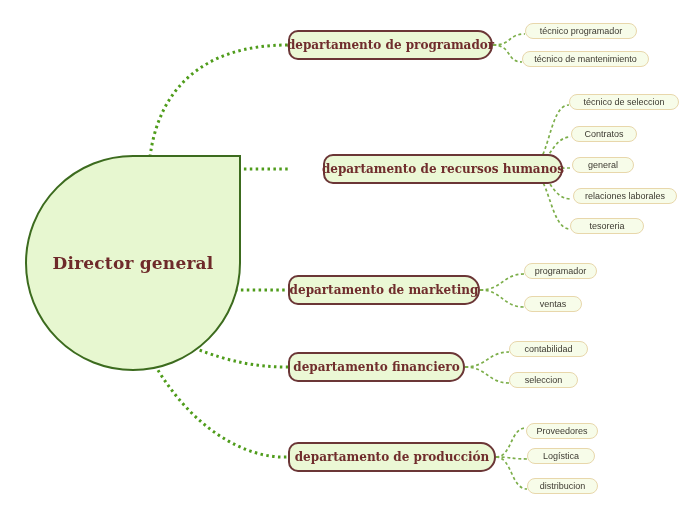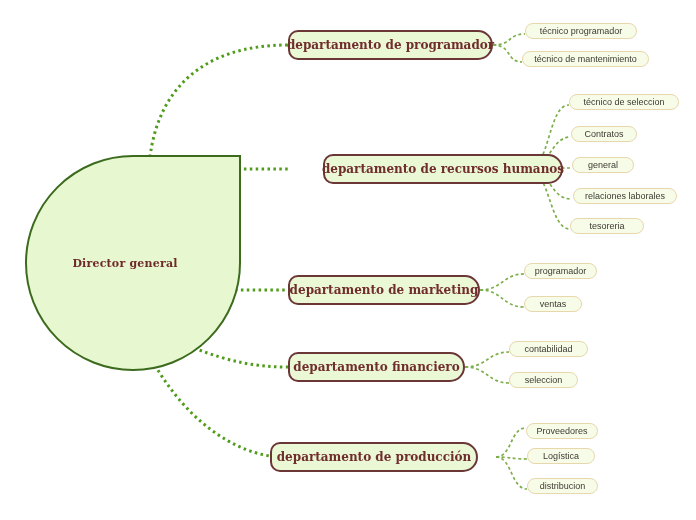--- a/index.html
+++ b/index.html
@@ -9,25 +9,25 @@
     height: 520px;
     background: #ffffff;
     overflow: hidden;
     font-family: "Liberation Sans", sans-serif;
   }
   .wires { position: absolute; inset: 0; }
 
   
   .root-label {
     position: absolute;
-    left: 18px; top: 156px; width: 214px; height: 214px;
+    left: 26px; top: 156px; width: 214px; height: 214px;
     display: flex; align-items: center; justify-content: center;
     font-family: "DejaVu Serif", serif;
     font-weight: bold;
-    font-size: 11px;
+    font-size: 17px;
     color: #6e2a2a;
     letter-spacing: 0.2px;
     cursor: default;
   }
 
   
   .dept {
     position: absolute;
     height: 30px;
     box-sizing: border-box;
@@ -102,21 +102,21 @@
   </div>
   <div class="dept" style="left:288px; top:154px; width:240px;margin-left:35px;">
     <span>departamento de recursos humanos</span>
   </div>
   <div class="dept" style="left:288px; top:275px; width:192px;text-align:center;">
     <span>departamento de marketing</span>
   </div>
   <div class="dept" style="left:288px; top:352px; width:177px;">
     <span>departamento financiero</span>
   </div>
-  <div class="dept" style="left:270px; top:442px; width:208px;">
+  <div class="dept" style="left:288px; top:442px; width:208px;">
     <span>departamento de producción</span>
   </div>
 
   <div class="leaf" style="left:525px; top:23px;  width:112px;">
     <span>técnico programador</span>
   </div>
   <div class="leaf" style="left:522px; top:51px;  width:127px;">
     <span>técnico de mantenimiento</span>
   </div>
 

